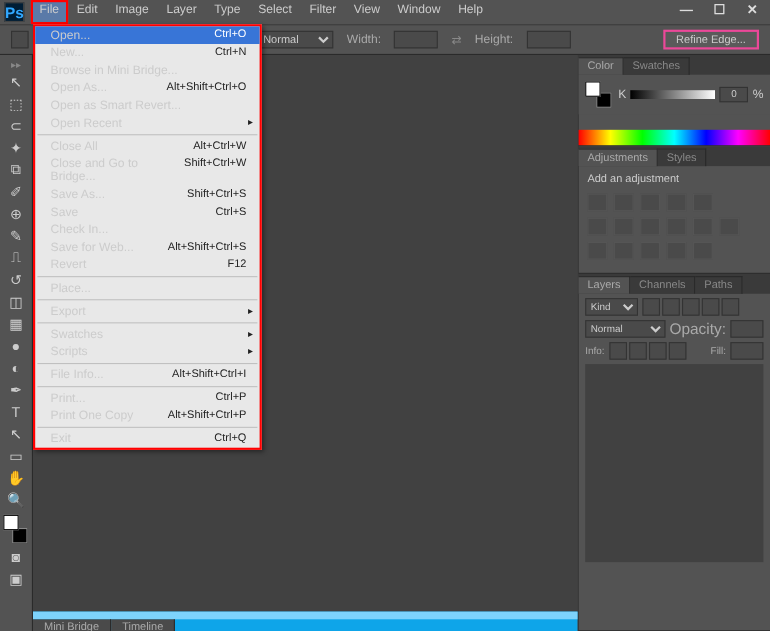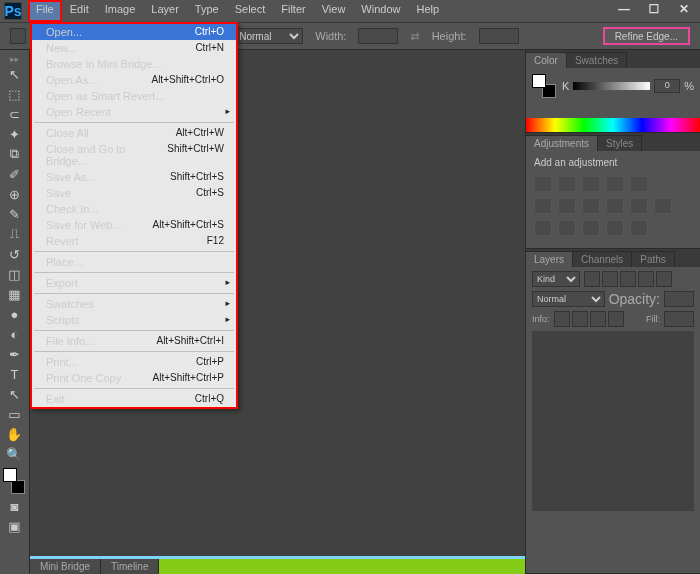--- a/index.html
+++ b/index.html
@@ -17,21 +17,21 @@
 .opt-input{background:#4a4a4a;border:1px solid #333;height:16px;width:40px}
 .opt-icon{width:16px;height:16px;background:#4a4a4a;border:1px solid #333}
 .opt-btn{background:#5a5a5a;border:2px solid #ec4899;color:#ccc;font-size:10px;padding:2px 10px;height:18px}
 .workspace{position:absolute;top:50px;left:0;right:0;bottom:0;display:flex}
 .toolbar{width:30px;background:#535353;border-right:1px solid #2a2a2a;padding-top:4px;display:flex;flex-direction:column;align-items:center;gap:0}
 .tool{width:24px;height:20px;display:flex;align-items:center;justify-content:center;color:#ccc;font-size:13px;position:relative}
 .fgbg{width:24px;height:28px;position:relative;margin-top:4px}
 .fg{position:absolute;top:0;left:0;width:14px;height:14px;background:#fff;border:1px solid #000;z-index:2}
 .bg{position:absolute;bottom:2px;right:2px;width:14px;height:14px;background:#000;border:1px solid #888}
 .canvas-area{flex:1;background:#414141;position:relative}
-.bottom-tabs{position:absolute;bottom:0;left:30px;right:175px;height:18px;background:#84cc16;display:flex;border-top:3px solid #7dd3fc}
+.bottom-tabs{position:absolute;bottom:0;left:30px;right:175px;height:18px;background:#0ea5e9;display:flex;border-top:7px solid #7dd3fc}
 .btab{padding:2px 10px;font-size:10px;color:#aaa;border-right:1px solid #2a2a2a;background:#4a4a4a}
 .panels{width:175px;background:#535353;border-left:1px solid #2a2a2a;display:flex;flex-direction:column}
 .panel-block{border-bottom:1px solid #2a2a2a}
 .panel-tabs{height:18px;background:#3a3a3a;display:flex;align-items:end}
 .ptab{padding:2px 8px;font-size:10px;color:#aaa;background:#535353;border-right:1px solid #2a2a2a;border-top:1px solid #2a2a2a}
 .ptab.inactive{background:#3a3a3a;color:#888}
 .panel-body{padding:6px;background:#535353}
 .color-body{display:flex;align-items:center;gap:6px}
 .mini-fgbg{width:24px;height:24px;position:relative}
 .mini-fg{position:absolute;top:0;left:0;width:14px;height:14px;background:#fff;border:1px solid #000;z-index:2}

